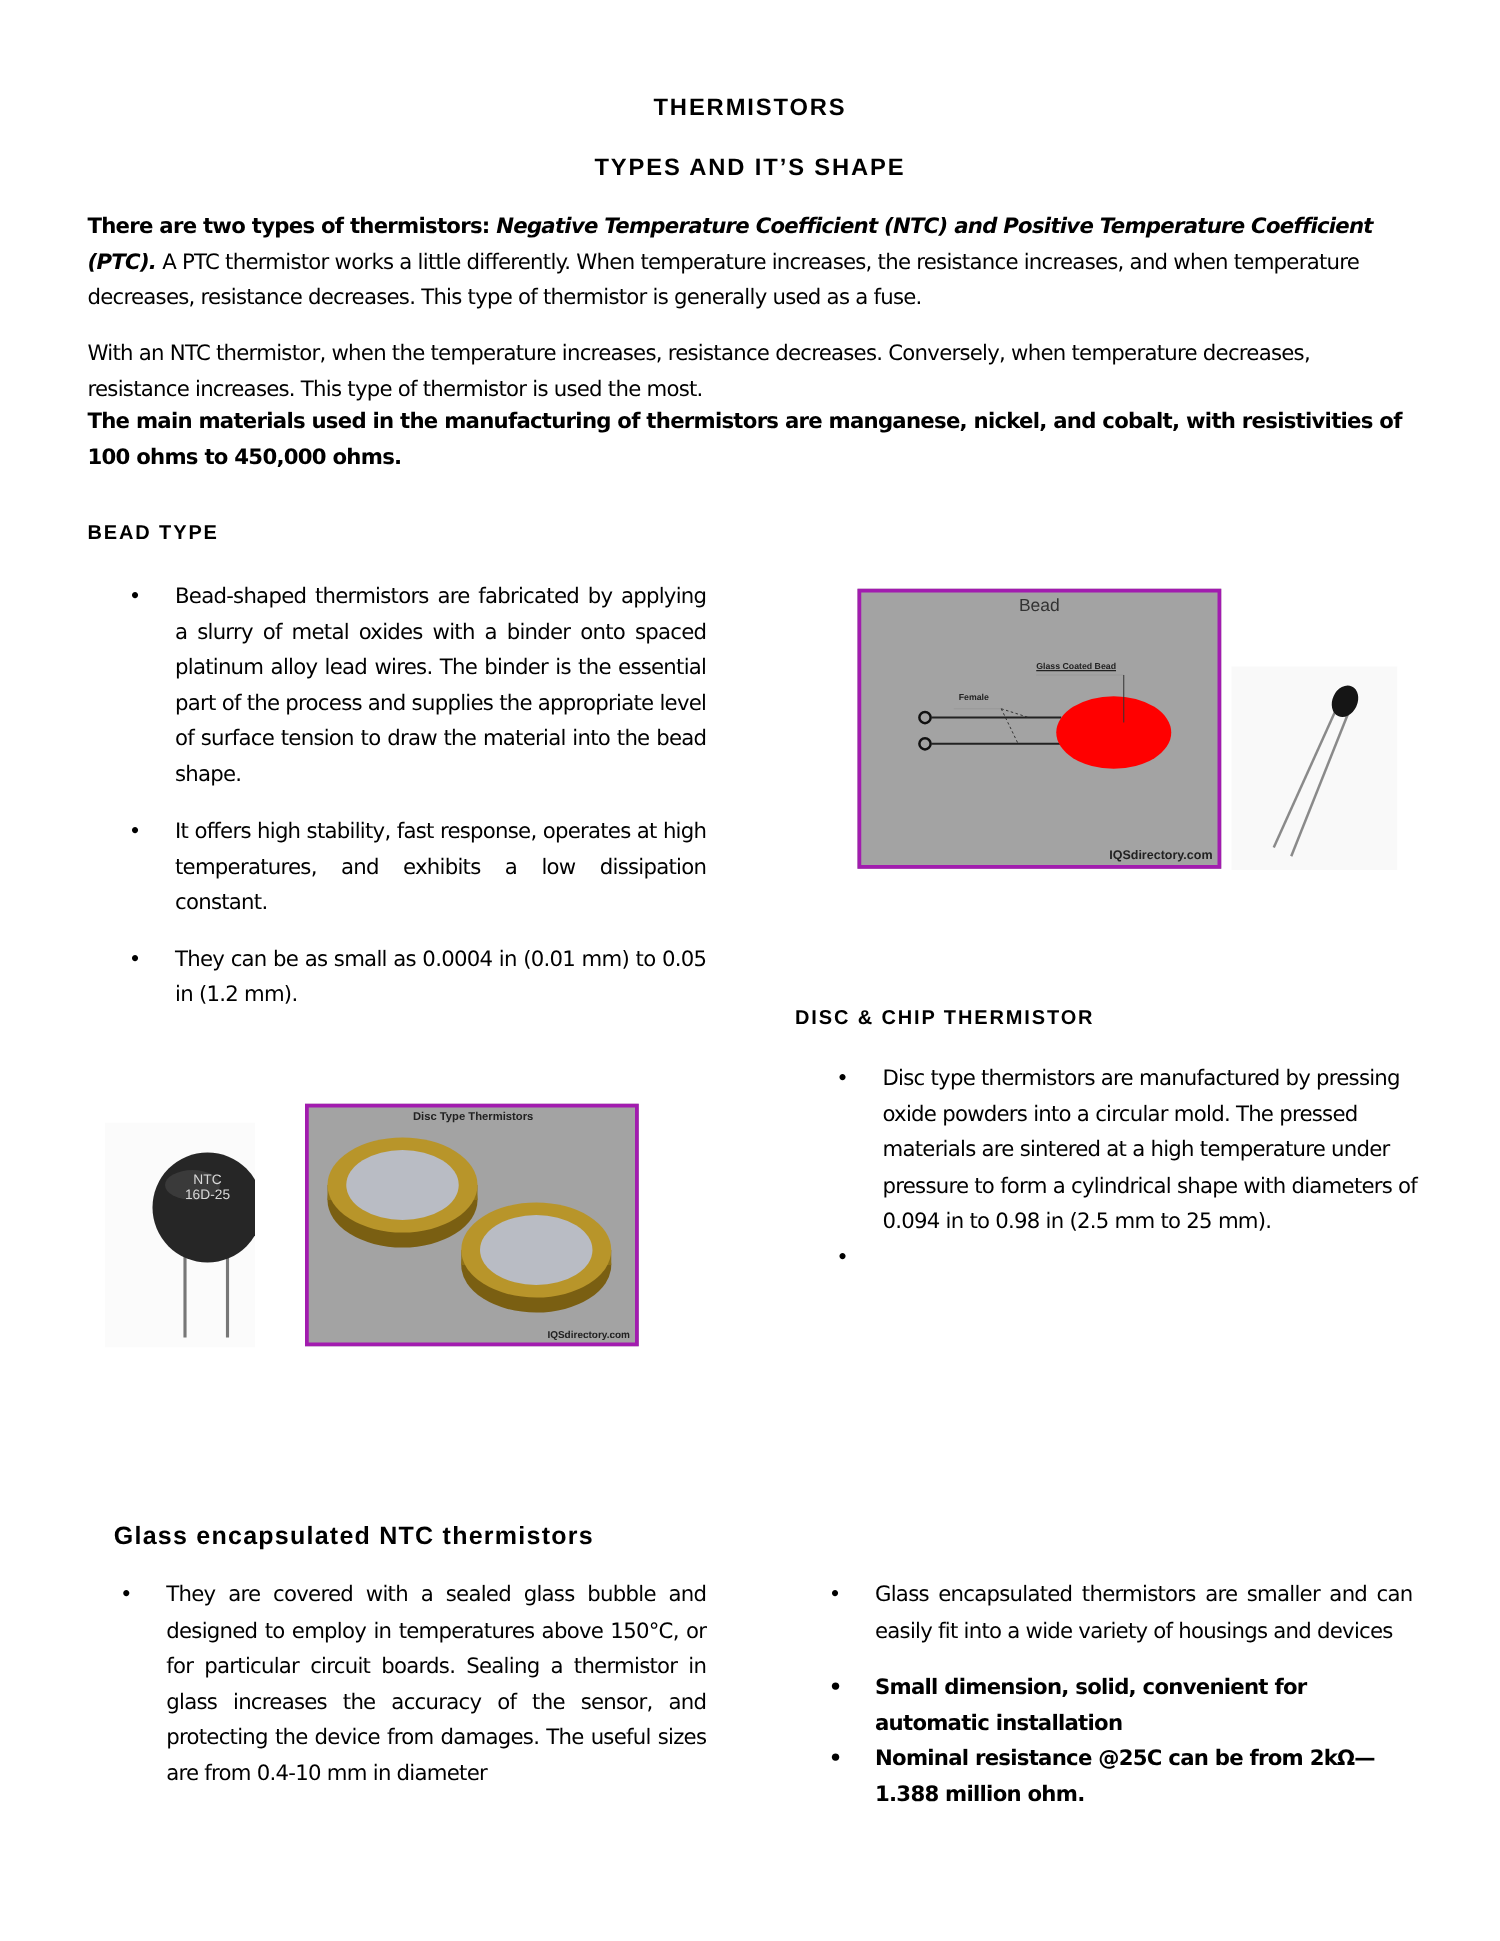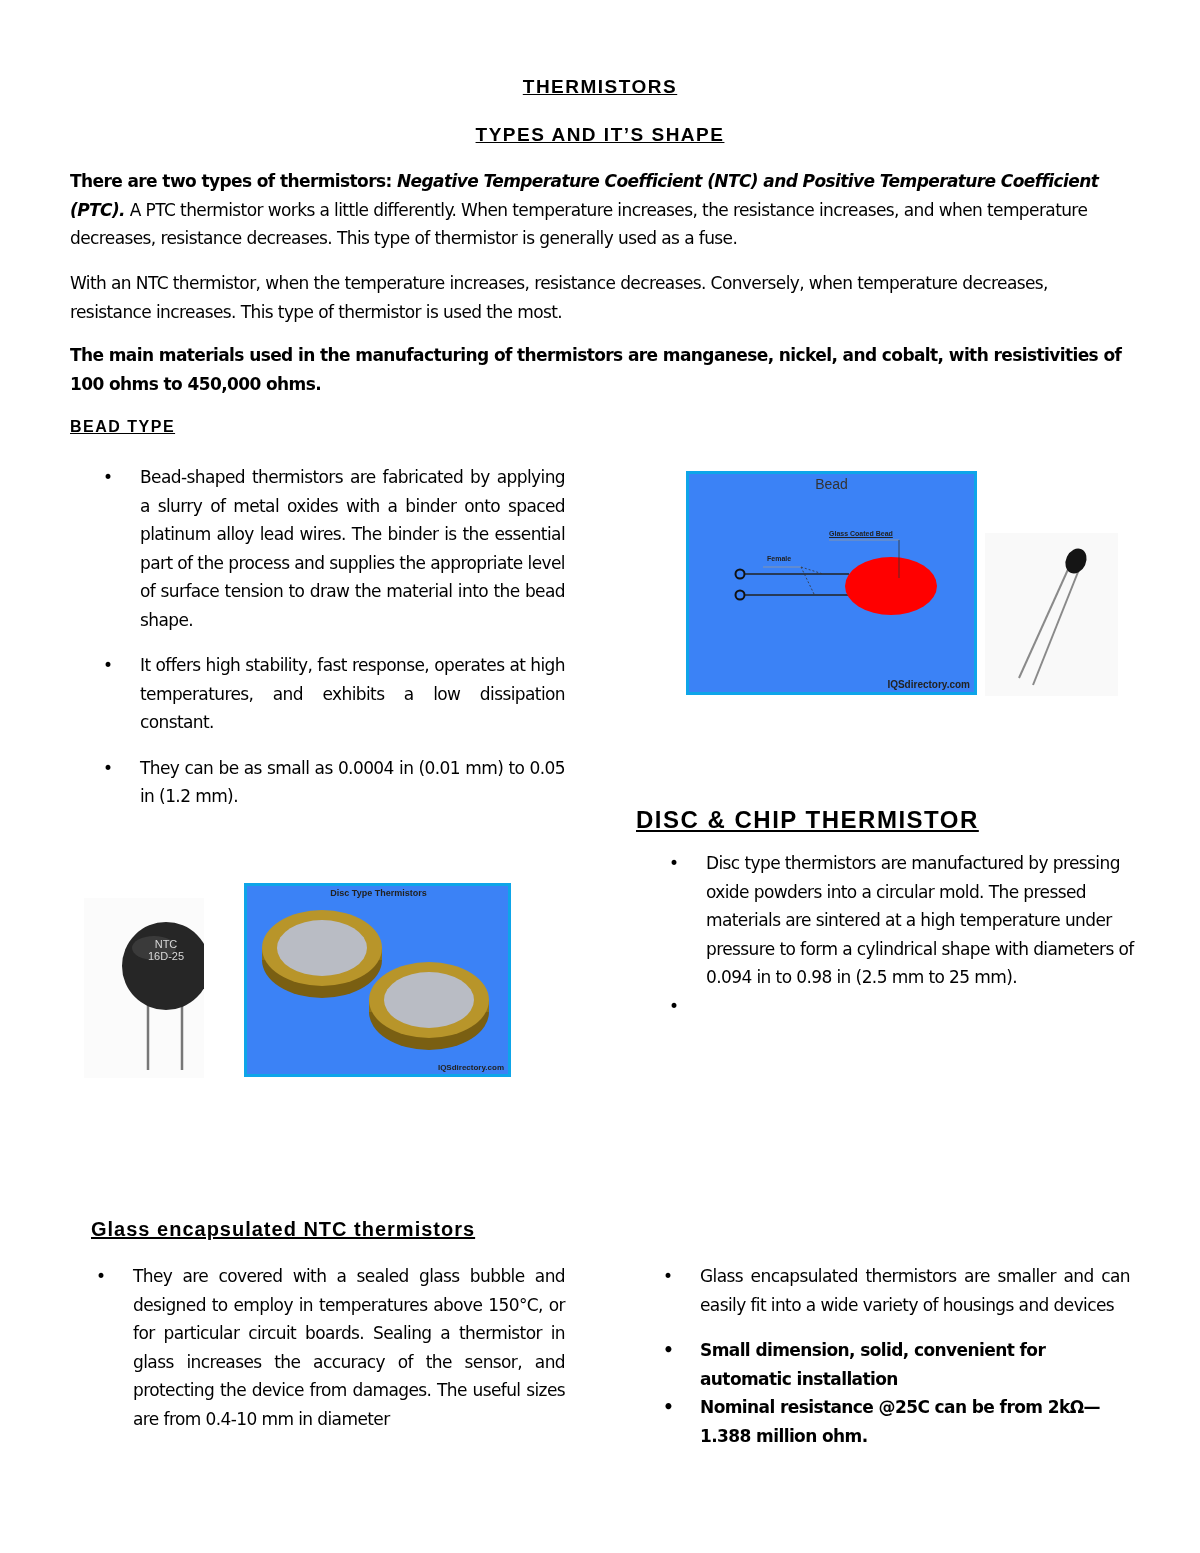--- a/index.html
+++ b/index.html
@@ -1,42 +1,42 @@
 <!DOCTYPE html>
 <html><head>
 <meta charset="utf-8">
 <style>
   html, body { margin:0; padding:0; background:#ffffff; }
   body { width:1200px; height:1553px; position:relative; overflow:hidden;
          font-family:"Liberation Sans", "DejaVu Sans", sans-serif; color:#000; }
   .abs { position:absolute; }
-  .h-arial { font-family:"Liberation Sans", sans-serif; font-weight:bold; letter-spacing:1.5px;text-decoration:underline; }
+  .h-arial { font-family:"Liberation Sans", sans-serif; font-weight:bold; letter-spacing:1.5px; }
   .body-text { font-family:"DejaVu Sans", "Liberation Sans", sans-serif; font-size:17px; line-height:28.5px; letter-spacing:-0.6px; }
   .title { left:0; width:1200px; text-align:center; font-size:19px; }
   .bi { font-style:italic; font-weight:bold; }
   b, .b { font-weight:bold; }
   ul.blist { list-style:none; margin:0; padding:0; }
   ul.blist li { position:relative; padding-left:70px; text-align:justify; }
   ul.blist li .bullet { position:absolute; left:33px; top:0; font-size:17px; }
-  .frame { border:3px solid #0ea5e9; background:#3b82f6; box-sizing:border-box; }
+  .frame { border:3px solid #a21caf; background:#a3a3a3; box-sizing:border-box; }
   .caption { font-family:"Liberation Sans", sans-serif; font-weight:bold; font-size:9px; color:#222; }
 </style>
 </head>
 <body>
 
 <div class="abs title h-arial" style="top:76px;">THERMISTORS</div>
 <div class="abs title h-arial" style="top:124px;">TYPES AND IT’S SHAPE</div>
 
 <div class="abs body-text" style="left:70px; top:167px; width:1062px;">
   <b>There are two types of thermistors: </b><span class="bi">Negative Temperature Coefficient (NTC) and Positive Temperature Coefficient (PTC).</span><span>   A PTC thermistor works a little differently. When temperature increases, the resistance increases, and when temperature decreases, resistance decreases. This type of thermistor is generally used as a fuse.</span>
 </div>
 
 <div class="abs body-text" style="left:70px; top:269px; width:1062px;">With an NTC thermistor, when the temperature increases, resistance decreases. Conversely, when temperature decreases, resistance increases. This type of thermistor is used the most.</div>
 
-<div class="abs body-text b" style="left:70px; top:341px; width:1070px;">The main materials used in the manufacturing of thermistors are manganese, nickel, and cobalt, with resistivities of 100 ohms to 450,000 ohms.</div>
+<div class="abs body-text b" style="left:70px; top:323px; width:1070px;">The main materials used in the manufacturing of thermistors are manganese, nickel, and cobalt, with resistivities of 100 ohms to 450,000 ohms.</div>
 
 <div class="abs h-arial" style="left:70px; top:418px; font-size:16px;">BEAD TYPE</div>
 
 <ul class="abs blist body-text" style="left:70px; top:463px; width:495px;">
   <li style="margin-bottom:17px;"><span class="bullet">•</span><span>Bead-shaped thermistors are fabricated by applying a slurry of metal oxides with a binder onto spaced platinum alloy lead wires. The binder is the essential part of the process and supplies the appropriate level of surface tension to draw the material into the bead shape.</span></li>
   <li style="margin-bottom:17px;"><span class="bullet">•</span><span>It offers high stability, fast response, operates at high temperatures, and exhibits a low dissipation constant.</span></li>
   <li><span class="bullet">•</span><span>They can be as small as 0.0004 in (0.01 mm) to 0.05 in (1.2 mm).</span></li>
 </ul>
 
 <div class="abs frame" style="left:686px; top:471px; width:291px; height:224px;">
@@ -58,21 +58,21 @@
   <div class="abs caption" style="right:4px; bottom:2px; font-size:10px;">IQSdirectory.com</div>
 </div>
 
 <svg class="abs" style="left:985px; top:533px;" width="133" height="163">
   <rect x="0" y="0" width="133" height="163" fill="#f9f9f9"></rect>
   <line x1="85" y1="32" x2="34" y2="145" stroke="#8a8a8a" stroke-width="2"></line>
   <line x1="95" y1="34" x2="48" y2="152" stroke="#8a8a8a" stroke-width="2"></line>
   <ellipse cx="91" cy="28" rx="10" ry="13" transform="rotate(25 91 28)" fill="#151515"></ellipse>
 </svg>
 
-<div class="abs h-arial" style="left:636px; top:806px; font-size:24px;">DISC &amp; CHIP THERMISTOR</div>
+<div class="abs h-arial" style="left:636px; top:806px; font-size:16px;">DISC &amp; CHIP THERMISTOR</div>
 
 <ul class="abs blist body-text" style="left:636px; top:849px; width:500px;">
   <li style="text-align:left;"><span class="bullet">•</span><span>Disc type thermistors are manufactured by pressing oxide powders into a circular mold. The pressed materials are sintered at a high temperature under pressure to form a cylindrical shape with diameters of 0.094 in to 0.98 in (2.5 mm to 25 mm).</span></li>
   <li style="text-align:left;"><span class="bullet">•</span></li>
 </ul>
 
 <svg class="abs" style="left:84px; top:898px;" width="120" height="180">
   <rect x="0" y="0" width="120" height="180" fill="#fbfbfb"></rect>
   <line x1="64" y1="100" x2="64" y2="172" stroke="#777" stroke-width="2.5"></line>
   <line x1="98" y1="100" x2="98" y2="172" stroke="#777" stroke-width="2.5"></line>

